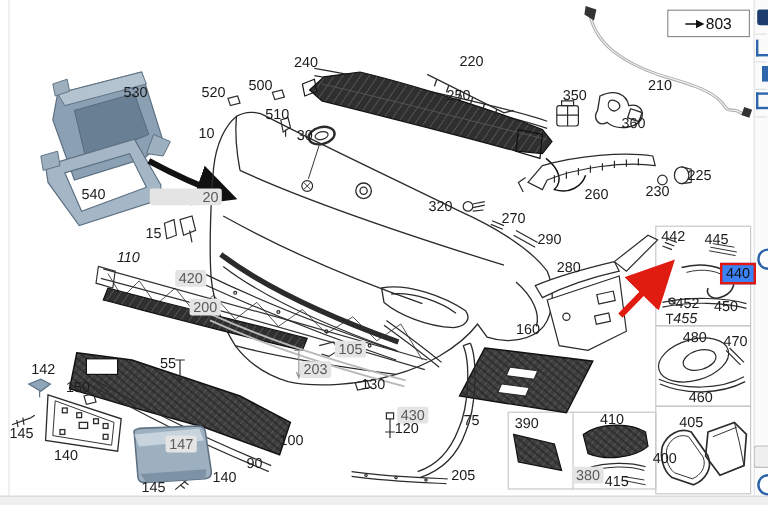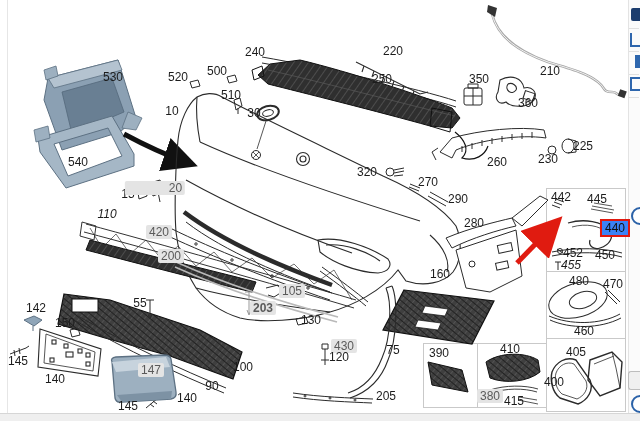--- a/index.html
+++ b/index.html
@@ -261,20 +261,27 @@
 
     <path d="M517,263 L552,227" fill="none" stroke="#e01b10" stroke-width="5" marker-end="url(#redHead)"></path>
   </svg>
 
   <div class="panel" style="left:546px;top:188px;width:80px;height:84px;"></div>
   <div class="panel" style="left:546px;top:271px;width:80px;height:68px;"></div>
   <div class="panel" style="left:546px;top:338px;width:80px;height:74px;"></div>
   <div class="panel" style="left:423px;top:343px;width:124px;height:65px;"></div>
   <div class="panel-divider" style="left:477px;top:343px;height:65px;"></div>
 
+  <div class="refbox">
+    <svg width="16" height="8" viewBox="0 0 16 8">
+      <line x1="0" y1="4" x2="10" y2="4" stroke="#101010" stroke-width="1.2"></line>
+      <polygon points="9,0.5 16,4 9,7.5" fill="#101010"></polygon>
+    </svg>
+    <span>803</span>
+  </div>
 
   <div>
       <div class="part-label" style="left: 113px; top: 77px;">530</div>
       <div class="part-label" style="left: 78px; top: 162px;">540</div>
       <div class="part-label" style="left: 178px; top: 77px;">520</div>
       <div class="part-label" style="left: 217px; top: 71px;">500</div>
       <div class="part-label" style="left: 231px; top: 95px;">510</div>
       <div class="part-label" style="left: 172px; top: 111px;">10</div>
       <div class="part-label" style="left: 254px; top: 113px;">30</div>
       <div class="part-label" style="left: 255px; top: 52px;">240</div>
@@ -283,35 +290,35 @@
       <div class="part-label" style="left: 479px; top: 79px;">350</div>
       <div class="part-label" style="left: 528px; top: 103px;">360</div>
       <div class="part-label" style="left: 550px; top: 71px;">210</div>
       <div class="part-label" style="left: 497px; top: 162px;">260</div>
       <div class="part-label" style="left: 548px; top: 159px;">230</div>
       <div class="part-label" style="left: 583px; top: 146px;">225</div>
       <div class="part-label" style="left: 367px; top: 172px;">320</div>
       <div class="part-label" style="left: 428px; top: 182px;">270</div>
       <div class="part-label" style="left: 458px; top: 199px;">290</div>
       <div class="part-label" style="left: 128px; top: 194px;">15</div>
-      <div class="part-label hl" style="left: 155px; top: 188px; padding-left: 44px;">20</div>
+      <div class="part-label hl" style="left: 155px; top: 164px; padding-left: 44px;">20</div>
       <div class="part-label" style="left: 107px; top: 214px; font-style: italic;">110</div>
       <div class="part-label hl" style="left: 159px; top: 232px;">420</div>
       <div class="part-label hl" style="left: 171px; top: 256px;">200</div>
       <div class="part-label" style="left: 140px; top: 303px;">55</div>
       <div class="part-label" style="left: 36px; top: 308px;">142</div>
       <div class="part-label" style="left: 65px; top: 323px;">150</div>
       <div class="part-label" style="left: 18px; top: 361px;">145</div>
       <div class="part-label" style="left: 55px; top: 379px;">140</div>
       <div class="part-label hl" style="left: 151px; top: 370px;">147</div>
       <div class="part-label" style="left: 128px; top: 406px;">145</div>
       <div class="part-label" style="left: 187px; top: 398px;">140</div>
       <div class="part-label" style="left: 212px; top: 386px;">90</div>
       <div class="part-label" style="left: 243px; top: 367px;">100</div>
-      <div class="part-label hl" style="left: 263px; top: 308px; font-weight: bold;">203</div>
+      <div class="part-label hl" style="left: 263px; top: 308px;">203</div>
       <div class="part-label hl" style="left: 292px; top: 291px;">105</div>
       <div class="part-label hl" style="left: 344px; top: 302px; margin-top: 44px;">430</div>
       <div class="part-label" style="left: 311px; top: 320px;">130</div>
       <div class="part-label" style="left: 339px; top: 357px;">120</div>
       <div class="part-label" style="left: 393px; top: 350px;">75</div>
       <div class="part-label" style="left: 386px; top: 396px;">205</div>
       <div class="part-label" style="left: 440px; top: 274px;">160</div>
       <div class="part-label" style="left: 474px; top: 223px;">280</div>
       <div class="part-label" style="left: 561px; top: 197px;">442</div>
       <div class="part-label" style="left: 597px; top: 199px;">445</div>

